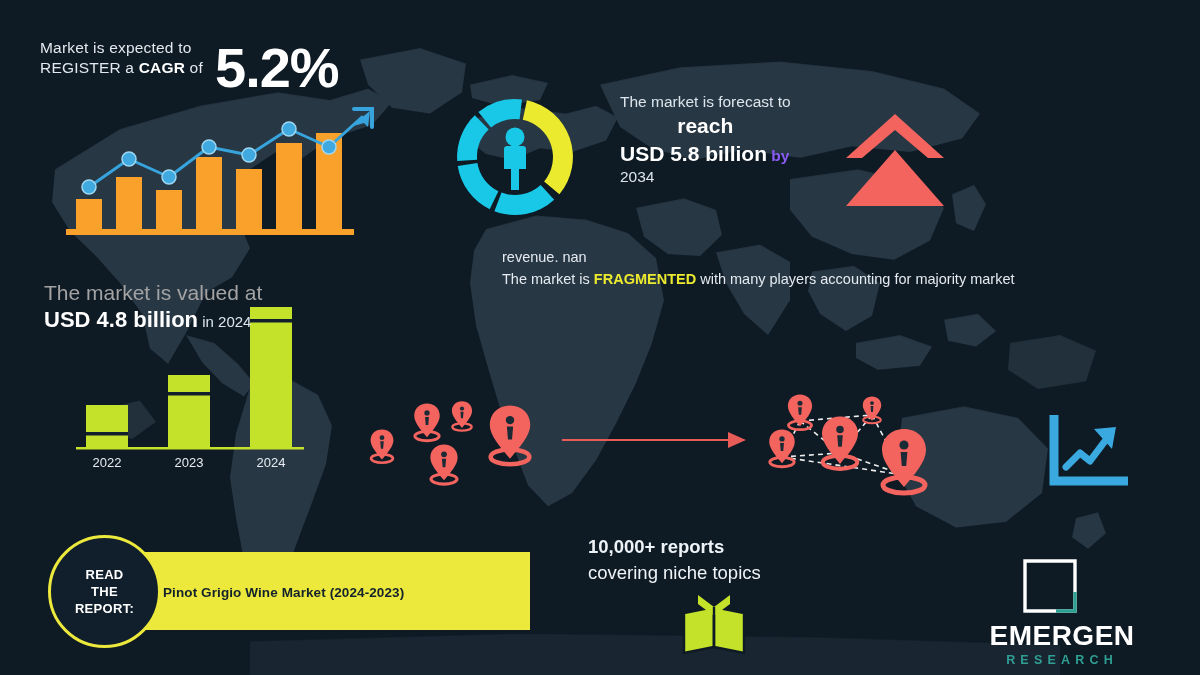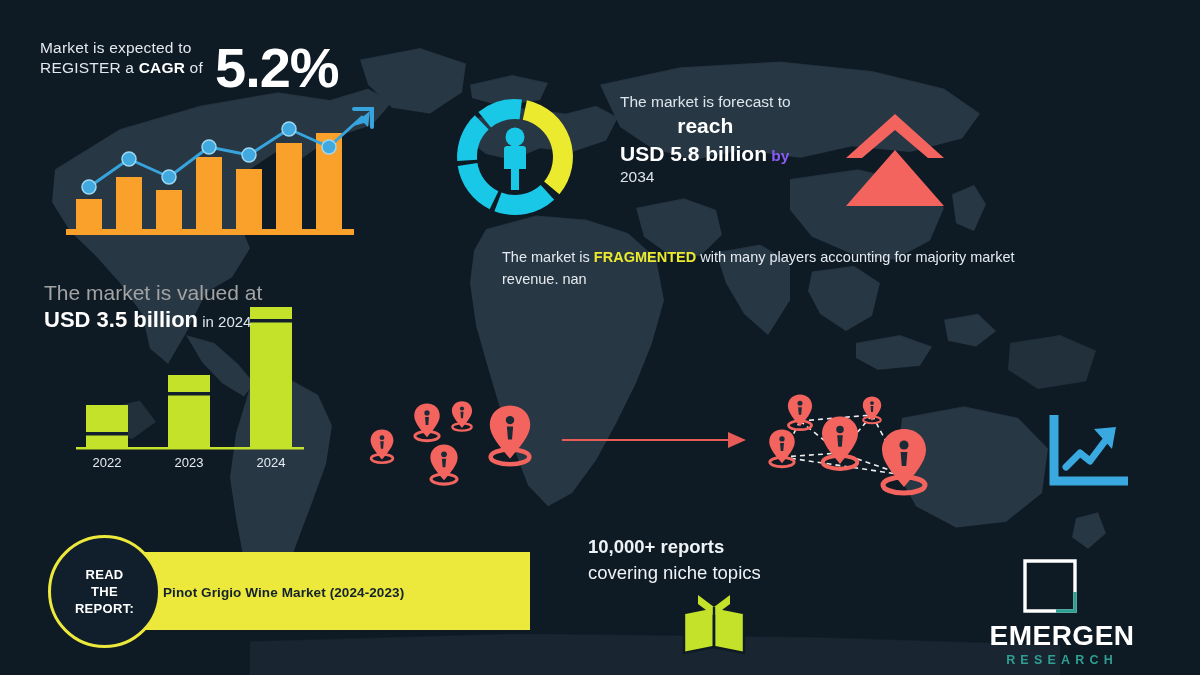--- a/index.html
+++ b/index.html
@@ -217,27 +217,27 @@
   <div class="txt" style="left:620px; top:142px; font-size:15.5px; color:#dde5ec; z-index:5;text-align:right;">2034</div>
 
   <div id="red-arrows">
     <svg viewBox="0 0 110 100" aria-hidden="true">
       <path d="M55,4 L104,48 L88,48 L55,20 L22,48 L6,48 Z" fill="#f4645f"></path>
       <path d="M55,40 L104,96 L6,96 Z" fill="#f4645f"></path>
     </svg>
   </div>
 
   <div id="fragmented">
+    <div class="l">revenue. nan</div>
     <div class="l"><span>The market is </span><span class="hl">FRAGMENTED</span><span> with many players accounting for majority market</span></div>
-    <div class="l">revenue. nan</div>
   </div>
 
   <div id="value-block">
     <div id="vb-l1">The market is valued at</div>
-    <div id="vb-l2"><span>USD 3.5 billion</span><span class="sm"> in 2024</span></div>
+    <div id="vb-l2"><span>USD 4.8 billion</span><span class="sm"> in 2024</span></div>
   </div>
 
   <div id="green-chart">
     <svg viewBox="0 0 240 175" aria-hidden="true">
       <g>
 
         <rect x="14" y="108" width="42" height="42" fill="#c4e22a"></rect>
         <rect x="14" y="135" width="42" height="3.5" fill="#101f2b"></rect>
 
         <rect x="96" y="78" width="42" height="72" fill="#c4e22a"></rect>

